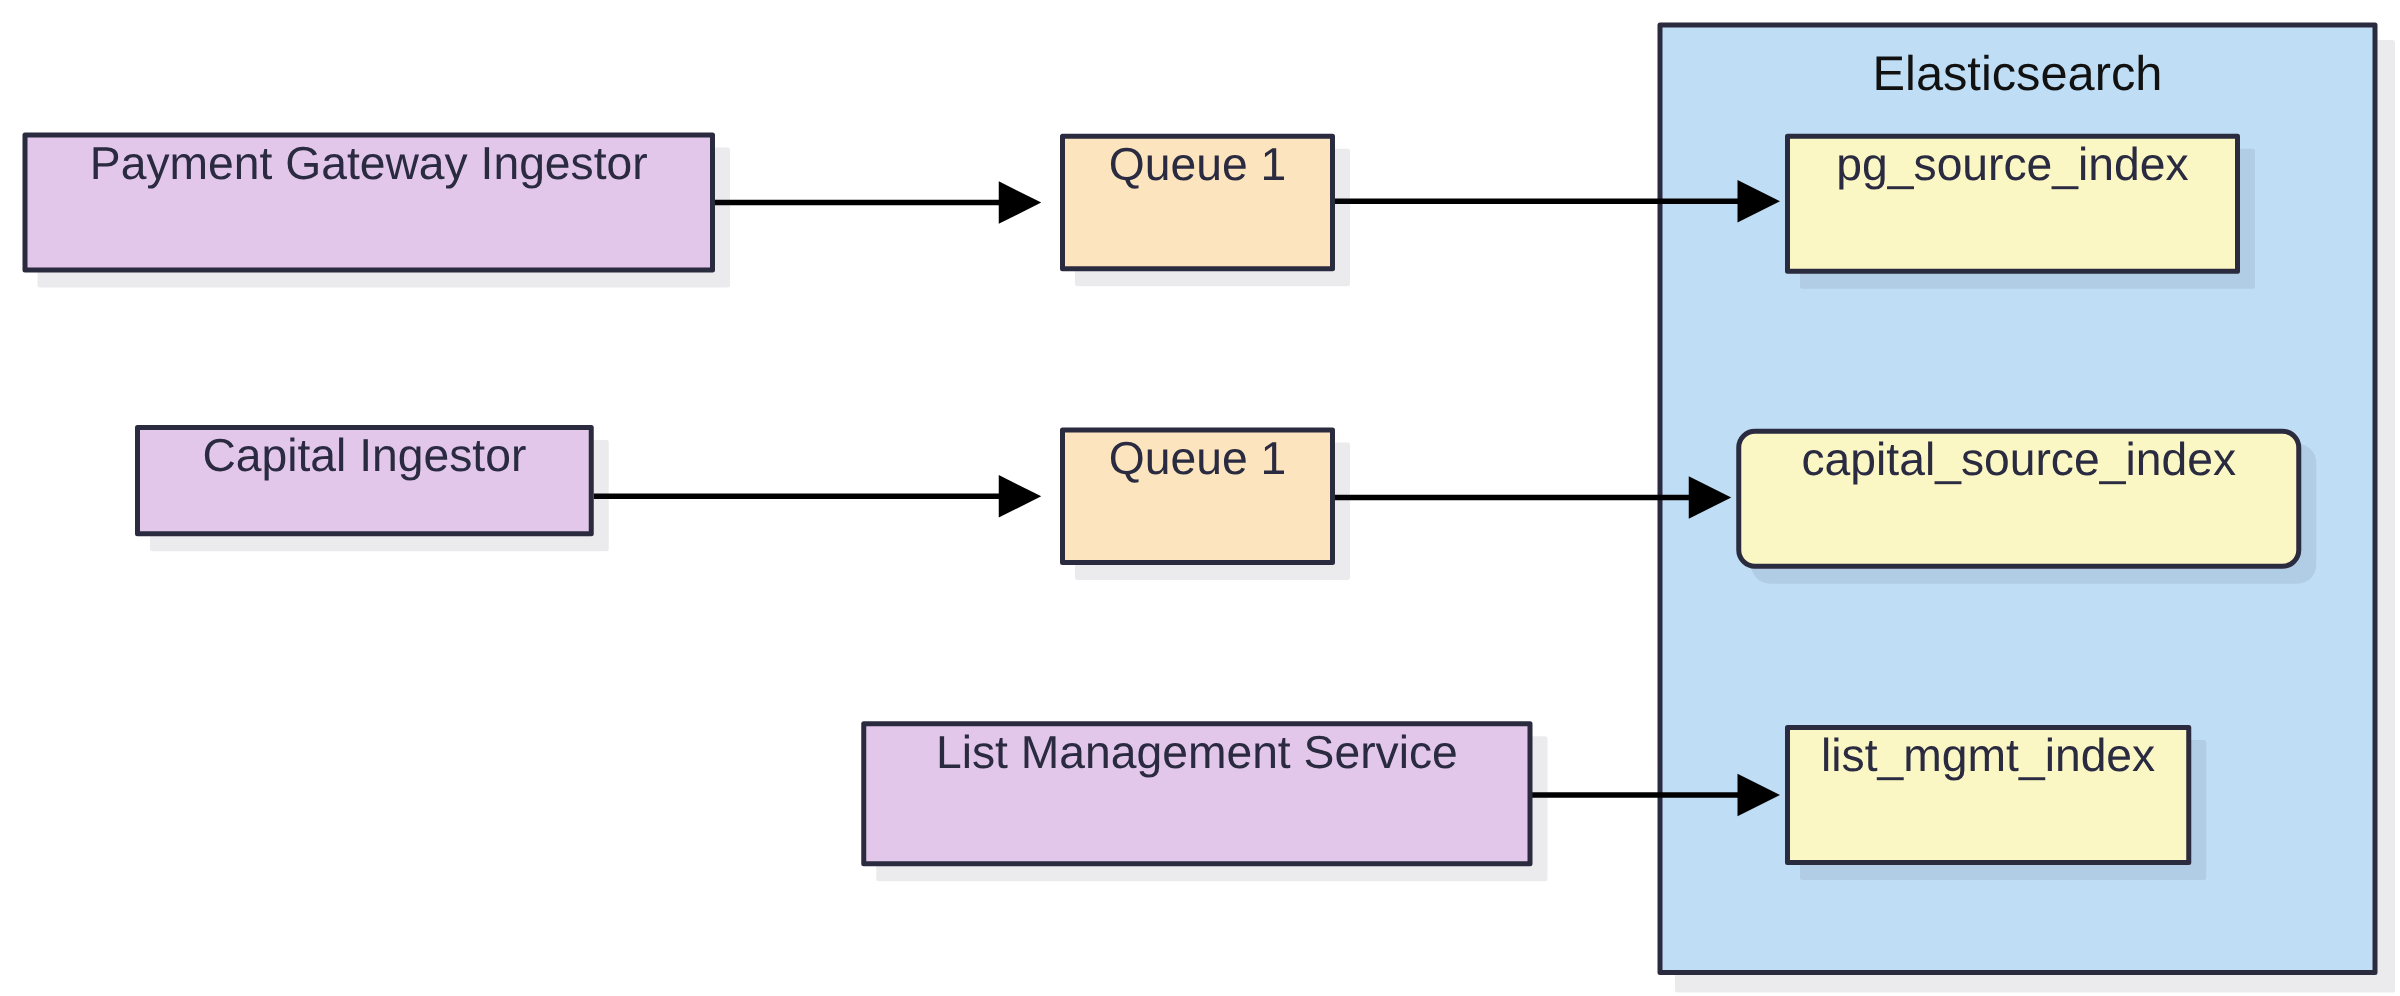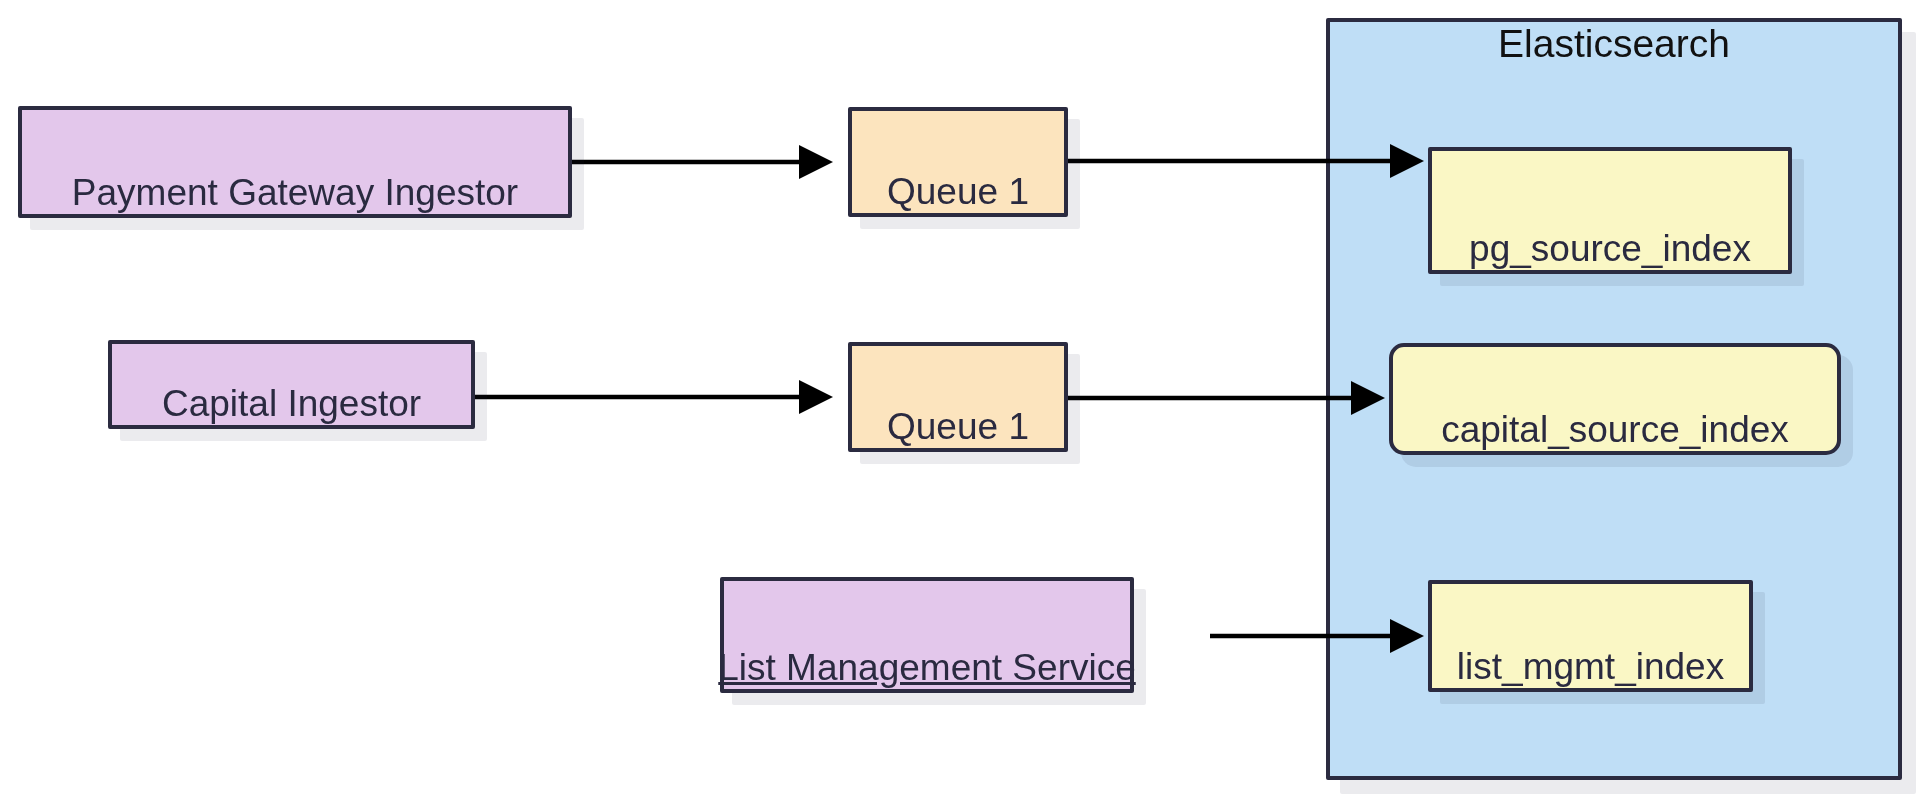--- a/index.html
+++ b/index.html
@@ -7,21 +7,21 @@
     position: relative;
     width: 1920px;
     height: 797px;
     background: #ffffff;
     overflow: hidden;
     font-family: "Liberation Sans", sans-serif;
   }
   .node {
     position: absolute;
     display: flex;
-    align-items: flex-end;
+    align-items: flex-start;
     justify-content: center;
     border: 4px solid #2b2b40;
     border-radius: 2px;
     box-shadow: 12px 12px 0 rgba(34, 34, 61, 0.09);
     color: #2a2a40;
     font-size: 37px;
     white-space: nowrap;
     box-sizing: border-box;
   }
   .node-service { background: #e3c7eb; }
@@ -32,21 +32,21 @@
     left: 1326px; top: 18px;
     width: 576px; height: 762px;
     background: #bfdef6;
     border: 4px solid #2b2b40;
     border-radius: 2px;
     box-shadow: 14px 14px 0 rgba(34, 34, 61, 0.09);
     box-sizing: border-box;
   }
   .cluster-title {
     position: absolute;
-    left: 0; top: 0;
+    left: 0; top: 16px;
     width: 100%;
     text-align: center;
     color: #111111;
     font-size: 39px;
   }
   #edges {
     position: absolute;
     left: 0; top: 0;
     width: 1920px; height: 797px;
     pointer-events: none;
@@ -87,37 +87,37 @@
   </svg>
 
   <div class="node node-service" style="left:18px; top:106px; width:554px; height:112px;">
     <span>Payment Gateway Ingestor</span>
   </div>
 
   <div class="node node-queue" style="left:837px; top:107px; width:220px; height:110px;">
     <span>Queue 1</span>
   </div>
 
-  <div class="node node-index" style="left:1428px; top:107px; width:364px; height:127px;margin-top:40px;">
+  <div class="node node-index" style="left:1428px; top:107px; width:364px; height:112px;">
     <span>pg_source_index</span>
   </div>
 
   <div class="node node-service" style="left:108px; top:340px; width:367px; height:89px;">
     <span>Capital Ingestor</span>
   </div>
 
   <div class="node node-queue" style="left:837px; top:342px; width:220px; height:110px;">
     <span>Queue 1</span>
   </div>
 
   <div class="node node-index" style="left:1389px; top:343px; width:452px; height:112px;border-radius:15px;">
     <span>capital_source_index</span>
   </div>
 
-  <div class="node node-service" style="left:720px; top:577px; width:414px; height:116px;text-decoration:underline;">
+  <div class="node node-service" style="left:689px; top:577px; width:537px; height:116px;">
     <span>List Management Service</span>
   </div>
 
   <div class="node node-index" style="left:1428px; top:580px; width:325px; height:112px;">
     <span>list_mgmt_index</span>
   </div>
 
 </div>
 
 </body></html>

